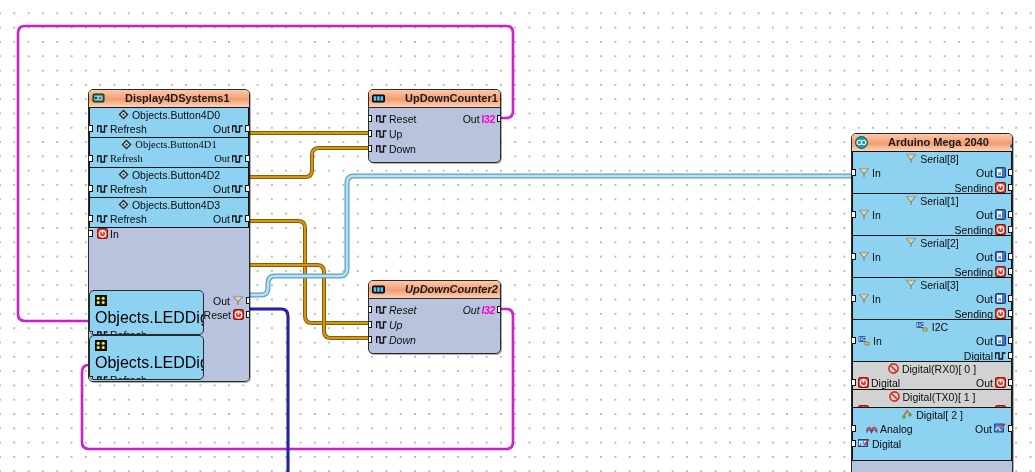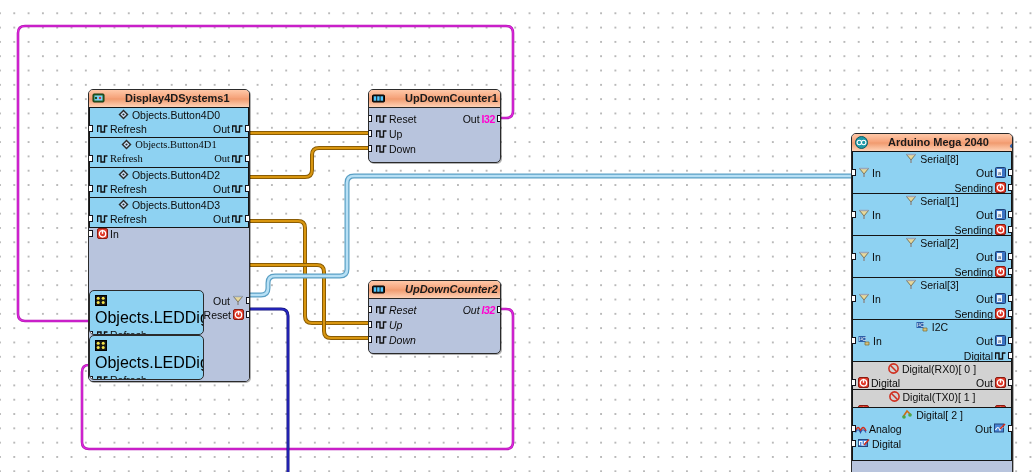--- a/index.html
+++ b/index.html
@@ -756,21 +756,21 @@
     <div class="chdr">
       <svg class="icn" width="12" height="11" viewBox="0 0 12 11">
         <path d="M2 8 L6 2 L10 6" fill="none" stroke="#d06a12" stroke-width="1.6"></path>
         <circle cx="3" cy="8" r="1.8" fill="#4aa84a"></circle>
         <circle cx="9" cy="6" r="1.8" fill="#4aa84a"></circle>
       </svg>
       <span>Digital[ 2 ]</span>
     </div>
     <div class="row">
       <span class="port l" style="top:4px;"></span>
-      <span class="lft" style="padding-left:2px;">
+      <span class="lft" style="padding-left:13px;">
         <svg class="icn" width="12" height="11" viewBox="0 0 12 11">
           <path d="M0.5 8 Q3 1 5.5 8 Q8 1 11 8" fill="none" stroke="#d03020" stroke-width="1.5"></path>
           <path d="M0.5 9.5 Q3 4 5.5 9.5 Q8 4 11 9.5" fill="none" stroke="#2b4fa8" stroke-width="1.2"></path>
         </svg>
         <span>Analog</span>
       </span>
       <span class="rgt">
         <span>Out</span>
         <svg class="icn" width="12" height="11" viewBox="0 0 12 11">
           <rect x="0.5" y="1" width="9" height="8" fill="#4a86d8" stroke="#23457a"></rect>

